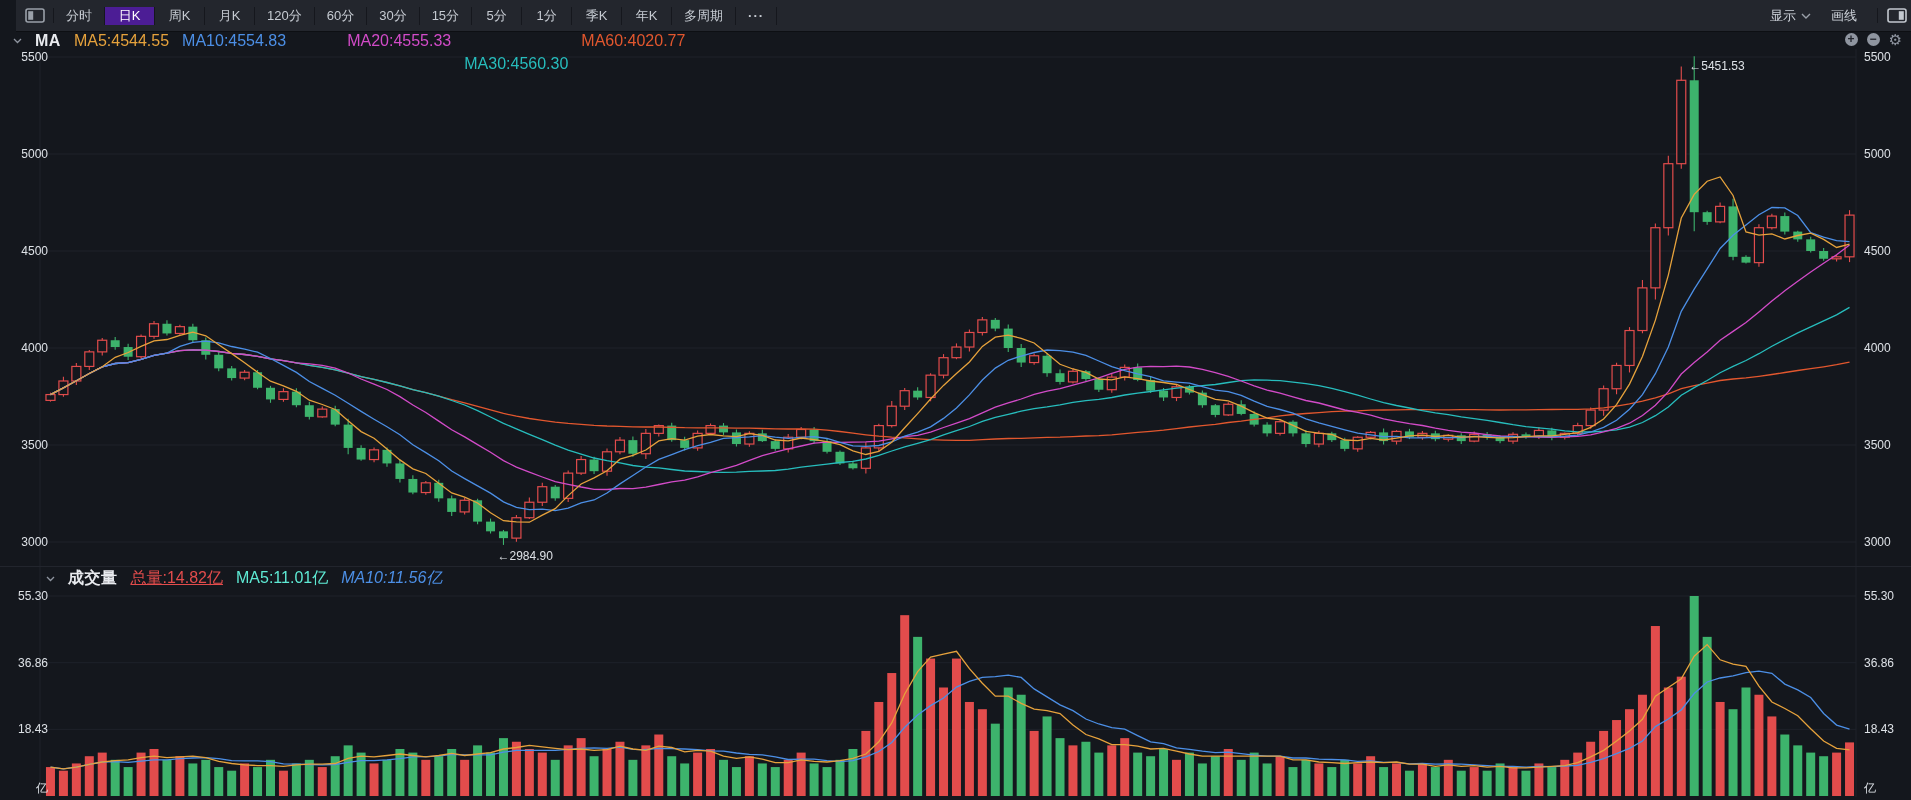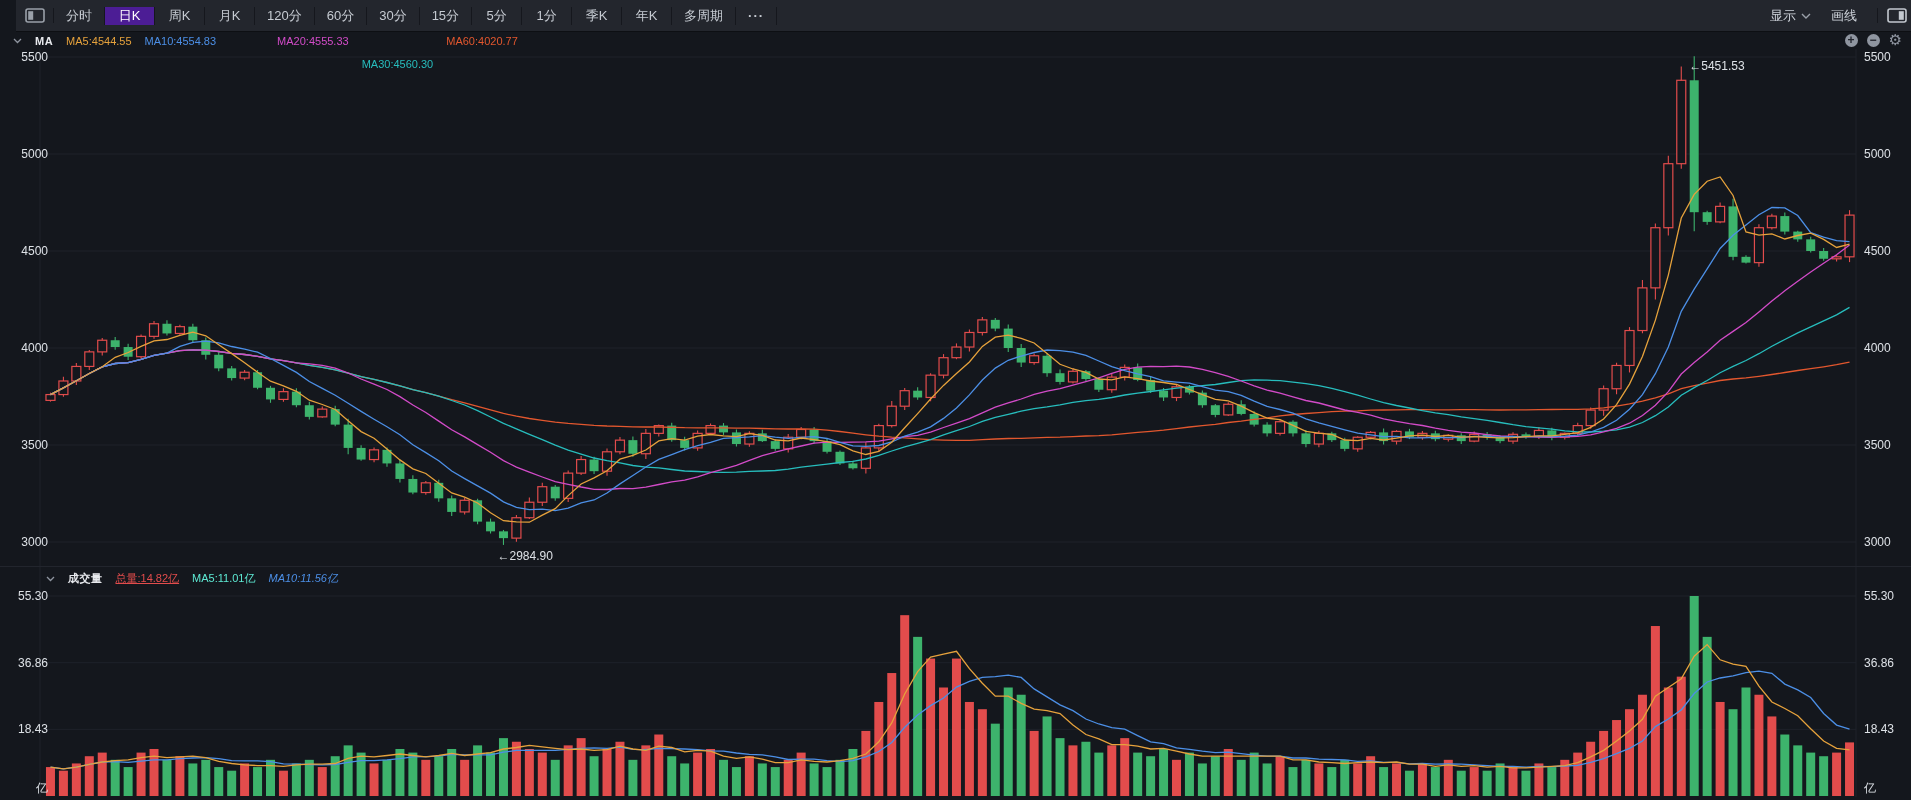--- a/index.html
+++ b/index.html
@@ -15,21 +15,21 @@
   .tab { min-width:50px; padding:0 12px; display:flex; align-items:center; justify-content:center;
          font-size:13px; color:#c6cbd2; background:#23262d; border-right:1px solid #15171d;
          cursor:pointer; white-space:nowrap; }
   .tab.active { background:#4c1d95; color:#ffffff; }
   .tab.more { min-width:40px; letter-spacing:1px; font-weight:bold; }
   .tb-right { margin-left:auto; display:flex; align-items:center; gap:20px;
               padding-right:12px; color:#ced3da; font-size:13px; }
   .tb-text { display:flex; align-items:center; gap:5px; cursor:pointer; white-space:nowrap; }
   
   .legend { position:absolute; left:0; width:1911px; display:flex; align-items:center;
-            padding-left:13px; gap:13px; font-size:11px; color:#dfe3e8; z-index:4; }
+            padding-left:13px; gap:13px; font-size:16px; color:#dfe3e8; z-index:4; }
   .legend.ma-legend { top:32px; height:17px; }
   .legend.vol-legend { top:567px; height:23px;margin-left:33px; }
   .lg-title { color:#e8eaee; font-weight:bold; letter-spacing:0.5px; }
   .lg-item { white-space:nowrap; }
   .caret { display:inline-flex; align-items:center; cursor:pointer; }
   .lg-icons { position:absolute; right:9px; top:1px; display:flex; align-items:center; gap:9px; }
   .circle-btn { width:13px; height:13px; border-radius:50%; background:#8f95a0;
                 position:relative; display:inline-block; cursor:pointer; }
   .circle-btn::before { content:"+"; position:absolute; left:0; top:0; width:13px; height:13px;
                         color:#23262e; font-size:12px; line-height:12px; text-align:center; font-weight:bold; }

